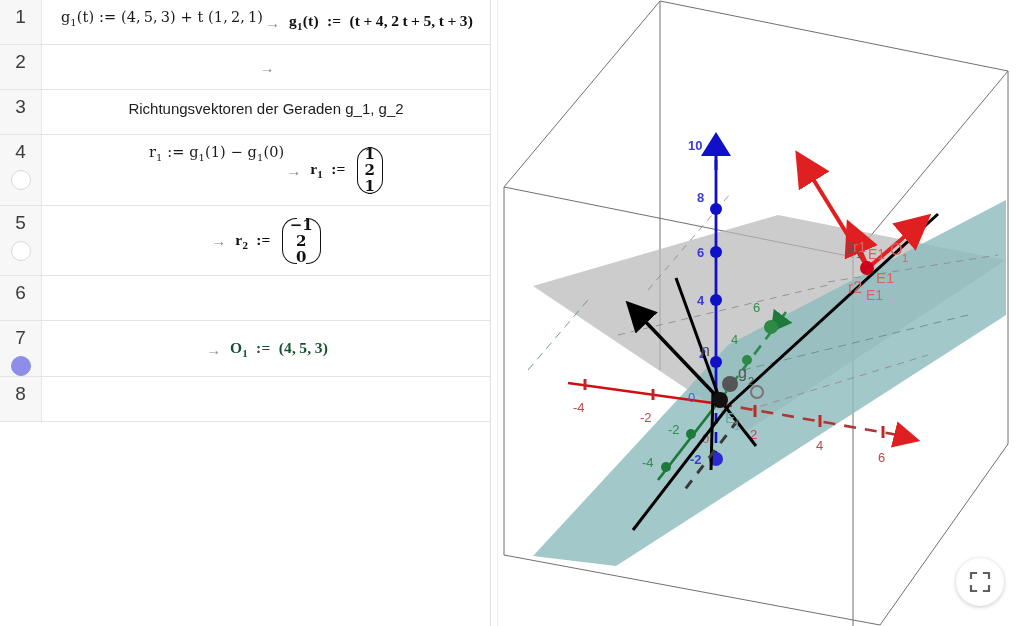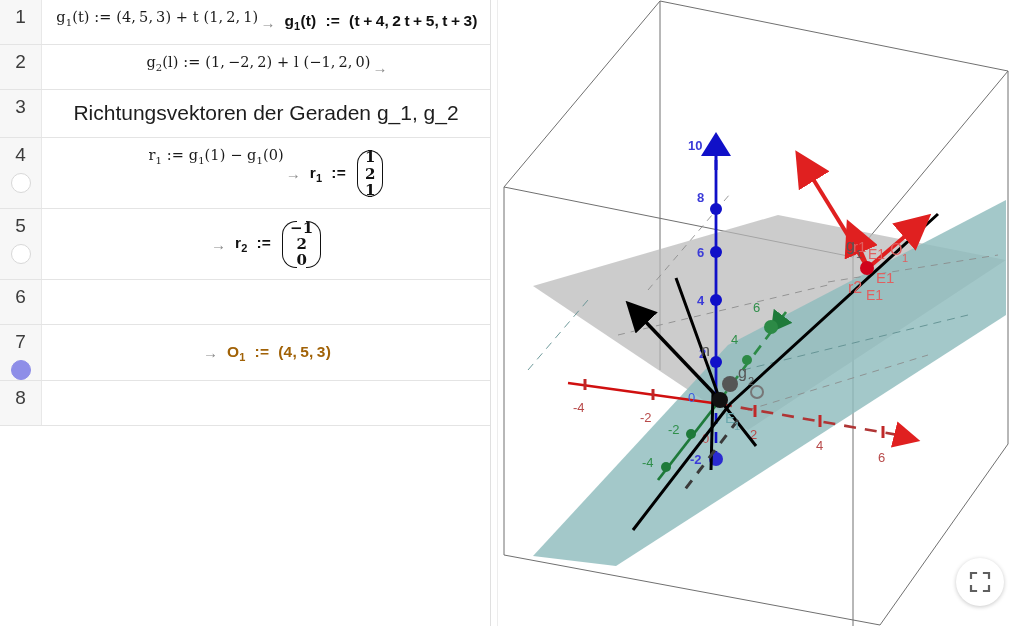--- a/index.html
+++ b/index.html
@@ -58,29 +58,29 @@
     font-family:"DejaVu Serif", serif;
     font-size:14.5px;color:#1a1a1a;
     letter-spacing:.1px;
     padding:3px 0 1px 2px;
     white-space:nowrap;
   }
   .def sub{font-size:10px;}
   .outrow{display:flex;align-items:center;gap:9px;padding:5px 0 2px 2px;}
   .arrow{color:#8a8a8a;font-size:15px;line-height:1;}
   .out{
-    font-family:Liberation Sans, sans-serif;
+    font-family:Liberation Serif, serif;
     font-weight:bold;font-size:15.5px;color:#111111;
     white-space:nowrap;letter-spacing:.2px;
   }
   .out sub{font-size:11px;font-weight:bold;}
-  .out.red{color:#a16207;}
+  .out.red{color:#14532d;}
   .text-row .content{padding:10px 10px 11px 10px;}
   .plain{
-    font-size:21px;color:#1d1d1d;line-height:1.26;
+    font-size:15px;color:#1d1d1d;line-height:1.26;
     font-family:"Liberation Sans", sans-serif;
   }
   
   .vec{display:inline-flex;align-items:center;vertical-align:middle;}
   .vec-nums{
     display:flex;flex-direction:column;align-items:center;
     line-height:1.08;font-size:15px;font-weight:bold;
     font-family:"DejaVu Serif", serif;color:#111;
     padding:0 1px;
   }
@@ -143,23 +143,20 @@
         </div>
       </div>
     </div>
 
     <div class="row">
       <div class="gutter">
         <span class="rownum">2</span>
 
       </div>
       <div class="content">
-        <div class="def">
-          g<sub>2</sub>(l) := (1, −2, 2) + l (−1, 2, 0)
-        </div>
         <div class="outrow">
           <span class="arrow">→</span>
         </div>
       </div>
     </div>
 
     <div class="row text-row">
       <div class="gutter">
         <span class="rownum">3</span>
       </div>

